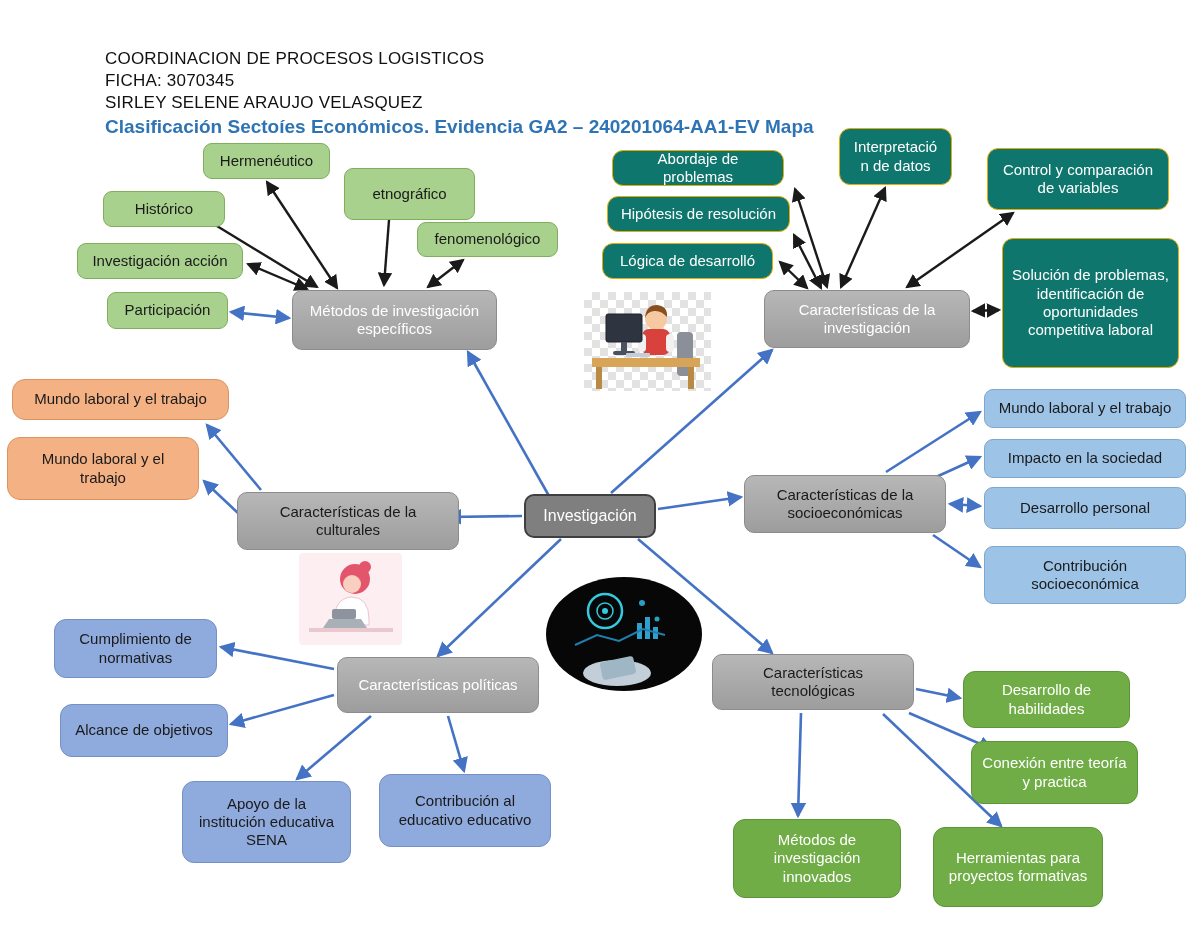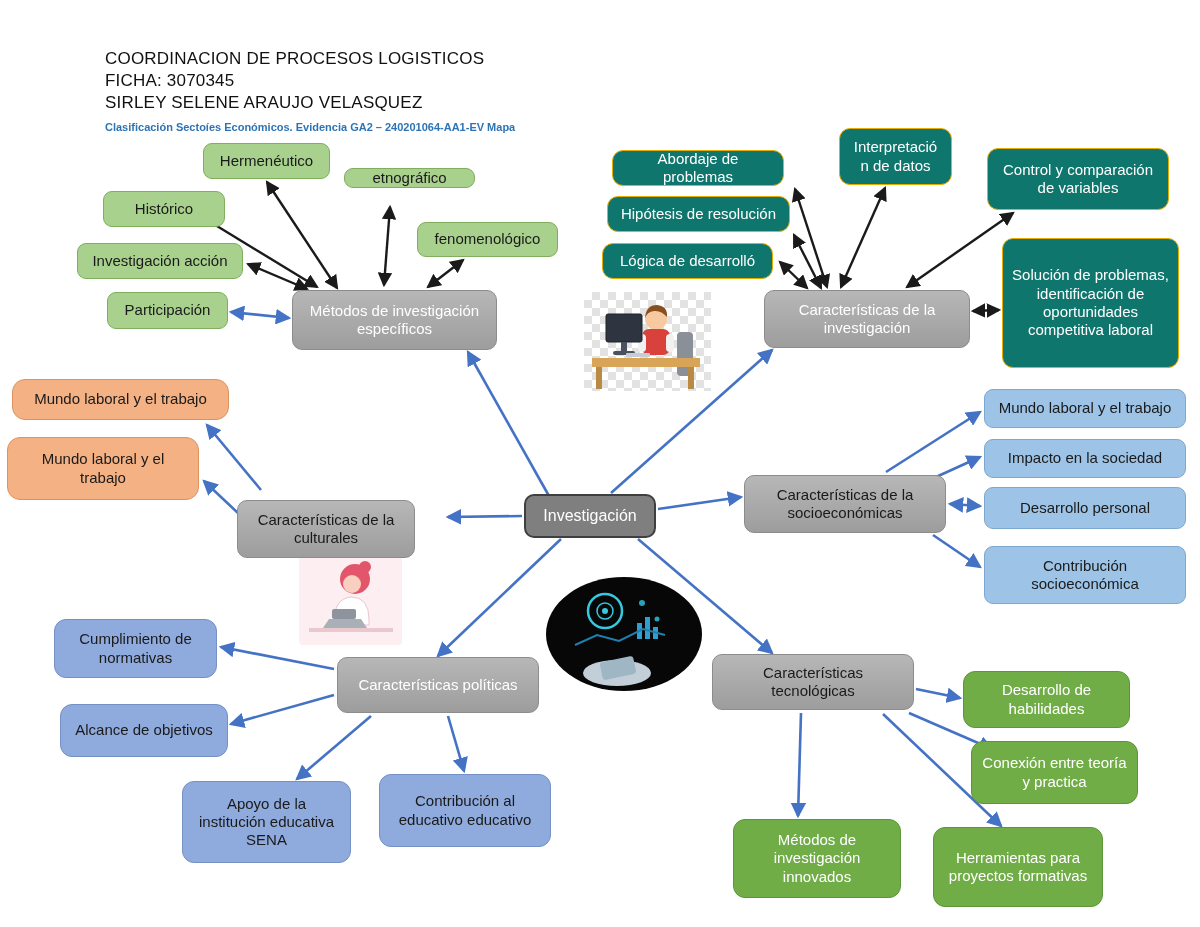--- a/index.html
+++ b/index.html
@@ -8,21 +8,21 @@
     font-family:"Liberation Sans", sans-serif;
     background:#ffffff;
     position:relative;
     overflow:hidden;
   }
   .map { position:absolute; inset:0; width:1200px; height:927px; }
 
   
   .doc-header { position:absolute; left:105px; top:48px; z-index:3; }
   .h-line { font-size:17px; color:#111; line-height:22px; letter-spacing:.2px; }
-  .h-title { font-size:11px; font-weight:bold; color:#2e74b5; line-height:24px; margin-top:1px; }
+  .h-title { font-size:19px; font-weight:bold; color:#2e74b5; line-height:24px; margin-top:1px; }
 
   
   svg.wires { position:absolute; left:0; top:0; z-index:1; pointer-events:none; }
 
   
   .node {
     position:absolute; z-index:2;
     display:flex; align-items:center; justify-content:center;
     text-align:center; border-radius:9px;
     font-size:15px; line-height:1.22; padding:3px 9px;
@@ -39,21 +39,21 @@
     border:1px solid #8c8c8c; border-radius:10px;
   }
   .hub.white-text { color:#ffffff; }
   .center-node {
     background:#7f7f7f; border:2.5px solid #3f3f3f; border-radius:10px;
     color:#ffffff; font-size:16px;
   }
 
   
   #n-hermeneutico   { left:203px; top:143px; width:127px; height:36px; }
-  #n-etnografico    { left:344px; top:168px; width:131px; height:20px;text-align:right; }
+  #n-etnografico    { left:344px; top:168px; width:131px; height:52px;text-align:right; }
   #n-historico      { left:103px; top:191px; width:122px; height:36px; }
   #n-fenomenologico { left:417px; top:222px; width:141px; height:35px; }
   #n-invaccion      { left:77px;  top:243px; width:166px; height:36px; }
   #n-participacion  { left:107px; top:292px; width:121px; height:37px; }
   #h-metodos        { left:292px; top:290px; width:205px; height:60px; }
 
   #n-abordaje       { left:612px; top:150px; width:172px; height:36px; }
   #n-interpretacion { left:839px; top:128px; width:113px; height:57px; }
   #n-control        { left:987px; top:148px; width:182px; height:62px; }
   #n-hipotesis      { left:607px; top:196px; width:183px; height:36px; }
@@ -62,21 +62,21 @@
   #h-invest         { left:764px; top:290px; width:206px; height:58px; }
 
   #n-smundo         { left:984px; top:389px; width:202px; height:39px; }
   #n-impacto        { left:984px; top:439px; width:202px; height:39px; }
   #n-despersonal    { left:984px; top:487px; width:202px; height:42px; }
   #n-contribsocio   { left:984px; top:546px; width:202px; height:58px; }
   #h-socio          { left:744px; top:475px; width:202px; height:58px; }
 
   #n-mundo1         { left:12px;  top:379px; width:217px; height:41px; }
   #n-mundo2         { left:7px;   top:437px; width:192px; height:63px; }
-  #h-cultural       { left:237px; top:492px; width:178px; height:58px;margin-top:8px; }
+  #h-cultural       { left:237px; top:492px; width:222px; height:58px; }
 
   #n-cumplimiento   { left:54px;  top:619px; width:163px; height:59px; }
   #n-alcance        { left:60px;  top:704px; width:168px; height:53px; }
   #n-apoyo          { left:182px; top:781px; width:169px; height:82px; }
   #n-contribedu     { left:379px; top:774px; width:172px; height:73px; }
   #h-politicas      { left:337px; top:657px; width:202px; height:56px; }
 
   #n-deshab         { left:963px; top:671px; width:167px; height:57px; }
   #n-conexion       { left:971px; top:741px; width:167px; height:63px; }
   #n-metinn         { left:733px; top:819px; width:168px; height:79px; }

